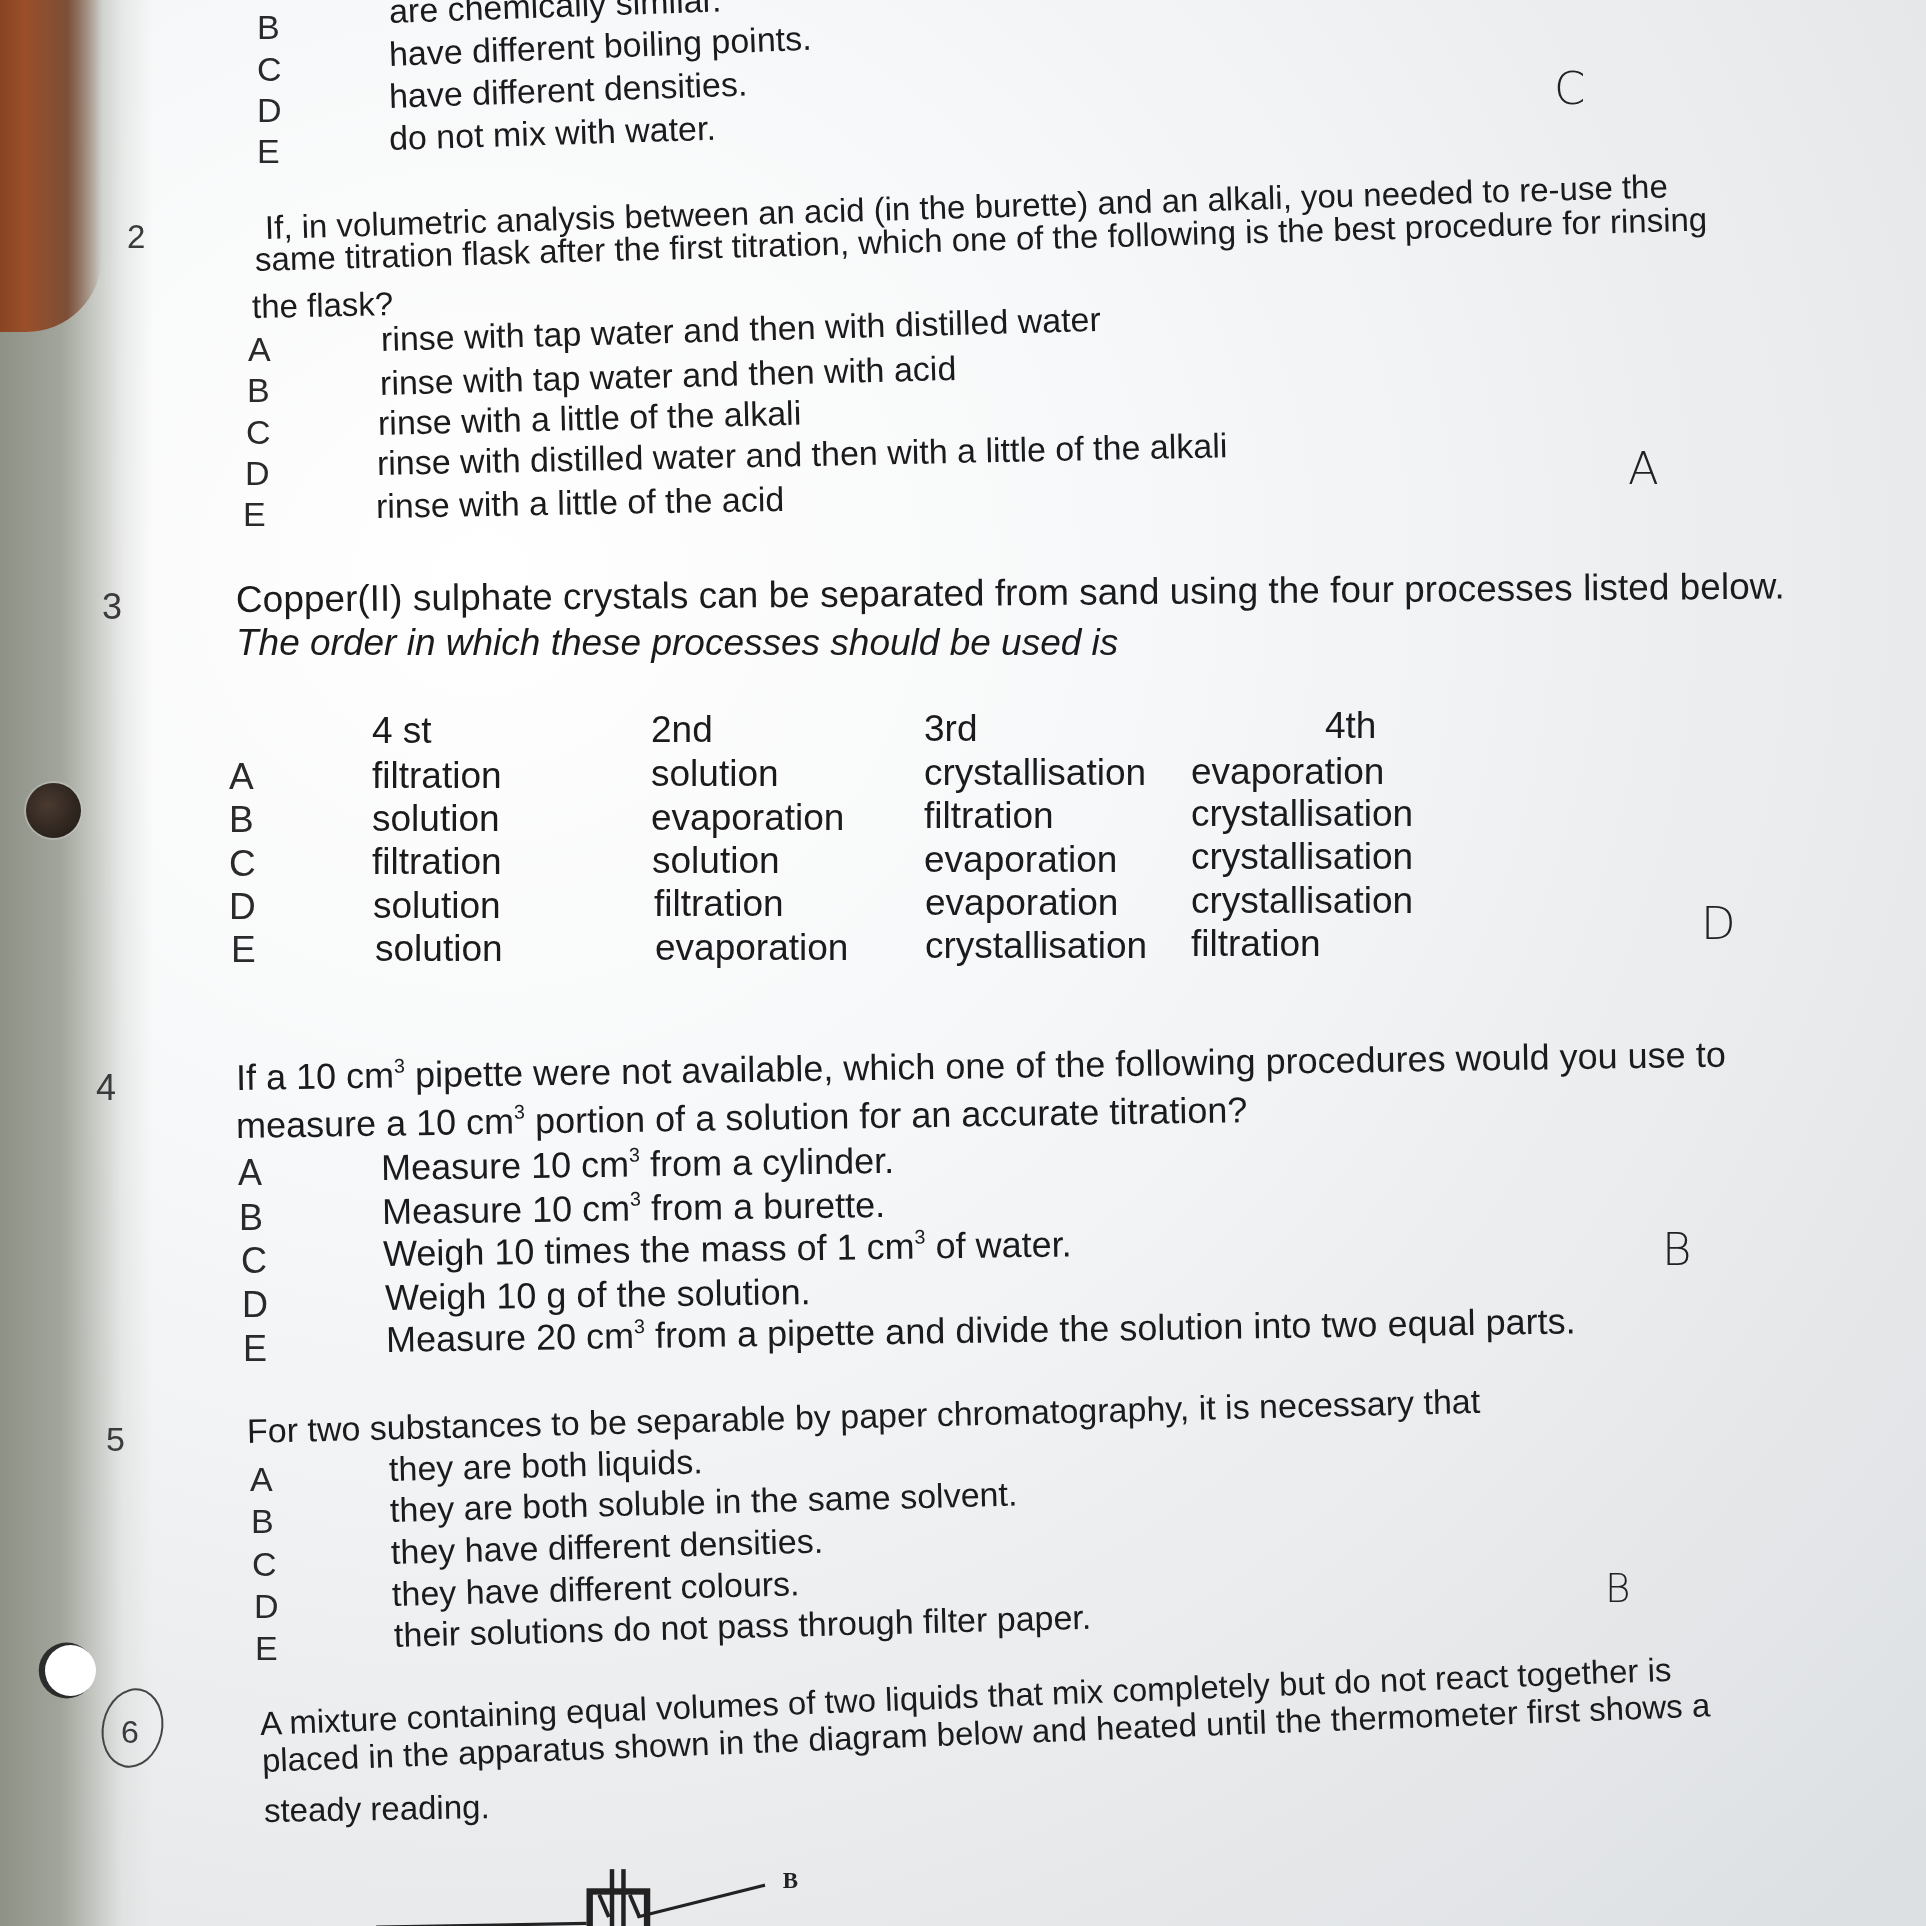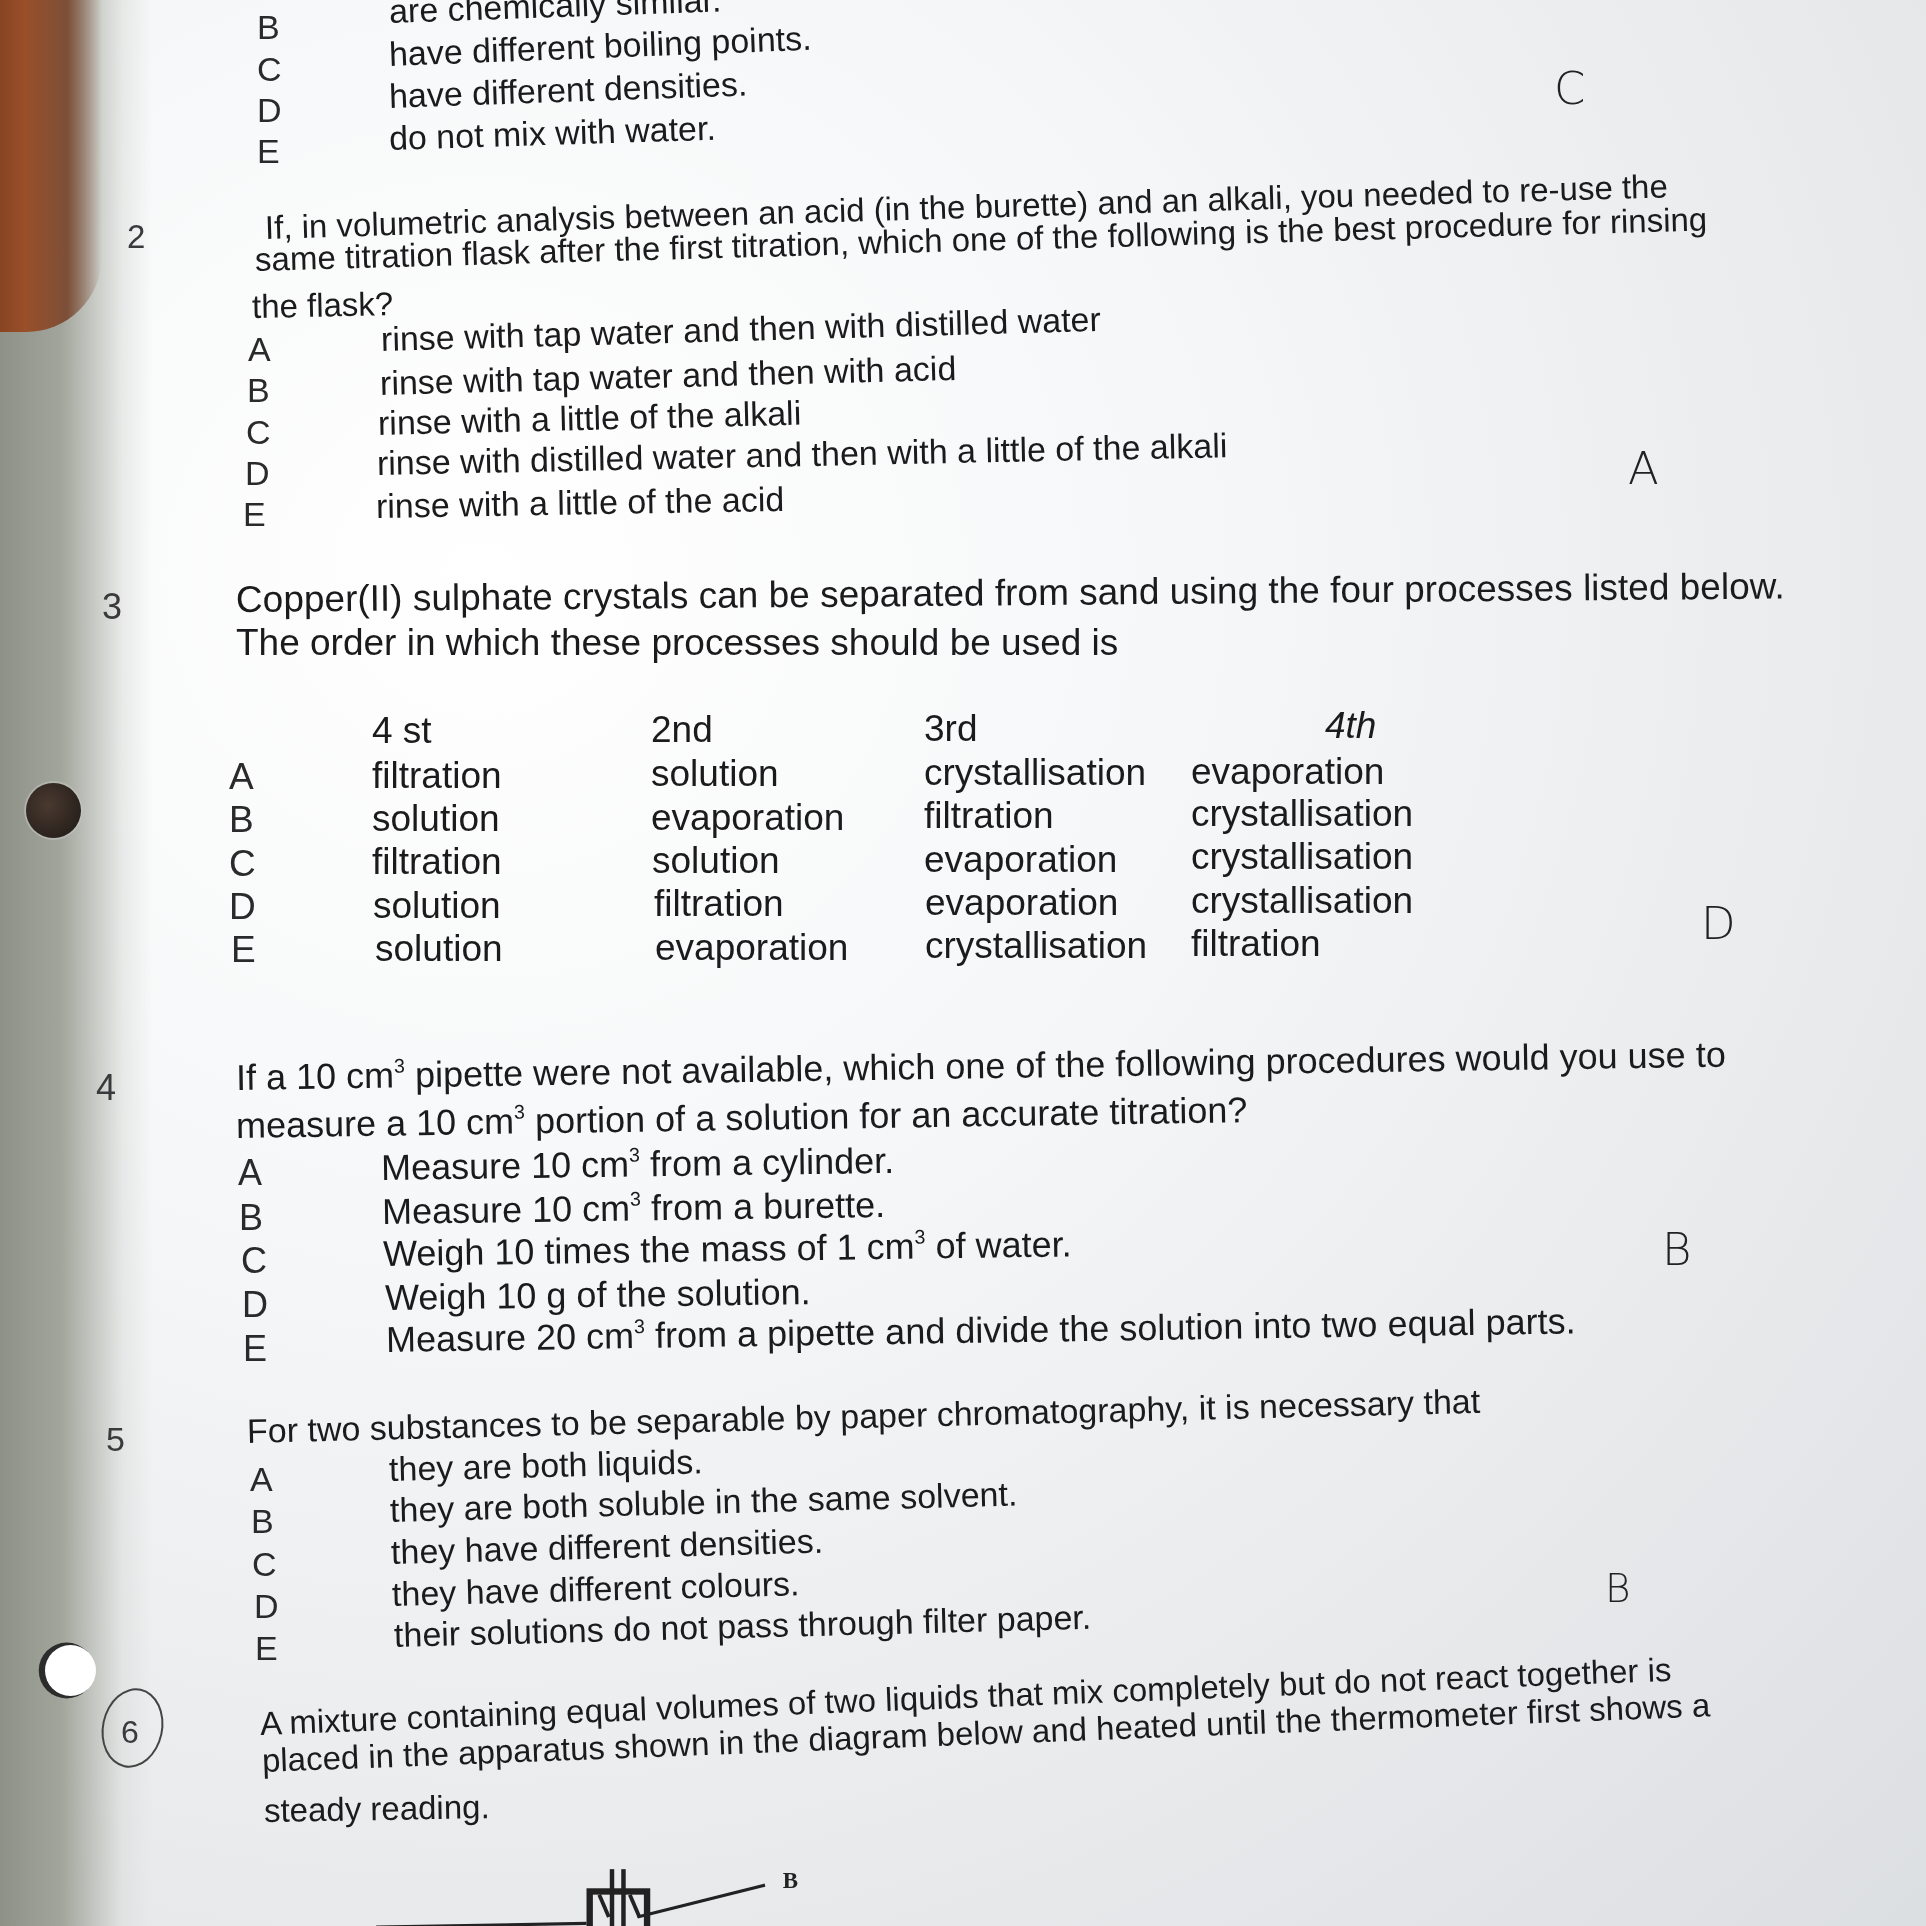--- a/index.html
+++ b/index.html
@@ -81,27 +81,27 @@
   <span class="lbl" style="left:245px; top:456px;">D</span>
   <span class="t" style="left:377px; top:446px; transform:rotate(-1.2deg);">rinse with distilled water and then with a little of the alkali</span>
   <span class="lbl" style="left:243px; top:497px;">E</span>
   <span class="t" style="left:376px; top:489px; transform:rotate(-1deg);">rinse with a little of the acid</span>
   <span class="hw" style="left:1628px; top:446px;">A</span>
 </div>
 
 <div>
   <span class="qnum" style="left:102px; top:589px; font-size:36px;">3</span>
   <span class="t" style="left:236px; top:581px; font-size:37px; transform:rotate(-0.5deg);">Copper(II) sulphate crystals can be separated from sand using the four processes listed below.</span>
-  <span class="t" style="left:236px; top:624px; font-size:37px;">The order in which these processes should be used is</span>
+  <span class="t" style="left:236px; top:624px; font-size:37px;font-style:italic;">The order in which these processes should be used is</span>
 
   <div>
     <span class="t" style="left:372px; top:712px; font-size:37px;">4 st</span>
     <span class="t" style="left:651px; top:711px; font-size:37px;">2nd</span>
     <span class="t" style="left:924px; top:710px; font-size:37px;">3rd</span>
-    <span class="t" style="left:1325px; top:707px; font-size:37px;font-style:italic;">4th</span>
+    <span class="t" style="left:1325px; top:707px; font-size:37px;">4th</span>
 
     <div>
       <span class="lbl" style="left:229px; top:758px; font-size:37px;">A</span>
       <span class="t" style="left:372px; top:757px; font-size:37px;">filtration</span>
       <span class="t" style="left:651px; top:755px; font-size:37px;">solution</span>
       <span class="t" style="left:924px; top:754px; font-size:37px;">crystallisation</span>
       <span class="t" style="left:1191px; top:753px; font-size:37px;">evaporation</span>
     </div>
     <div>
       <span class="lbl" style="left:229px; top:801px; font-size:37px;">B</span>

